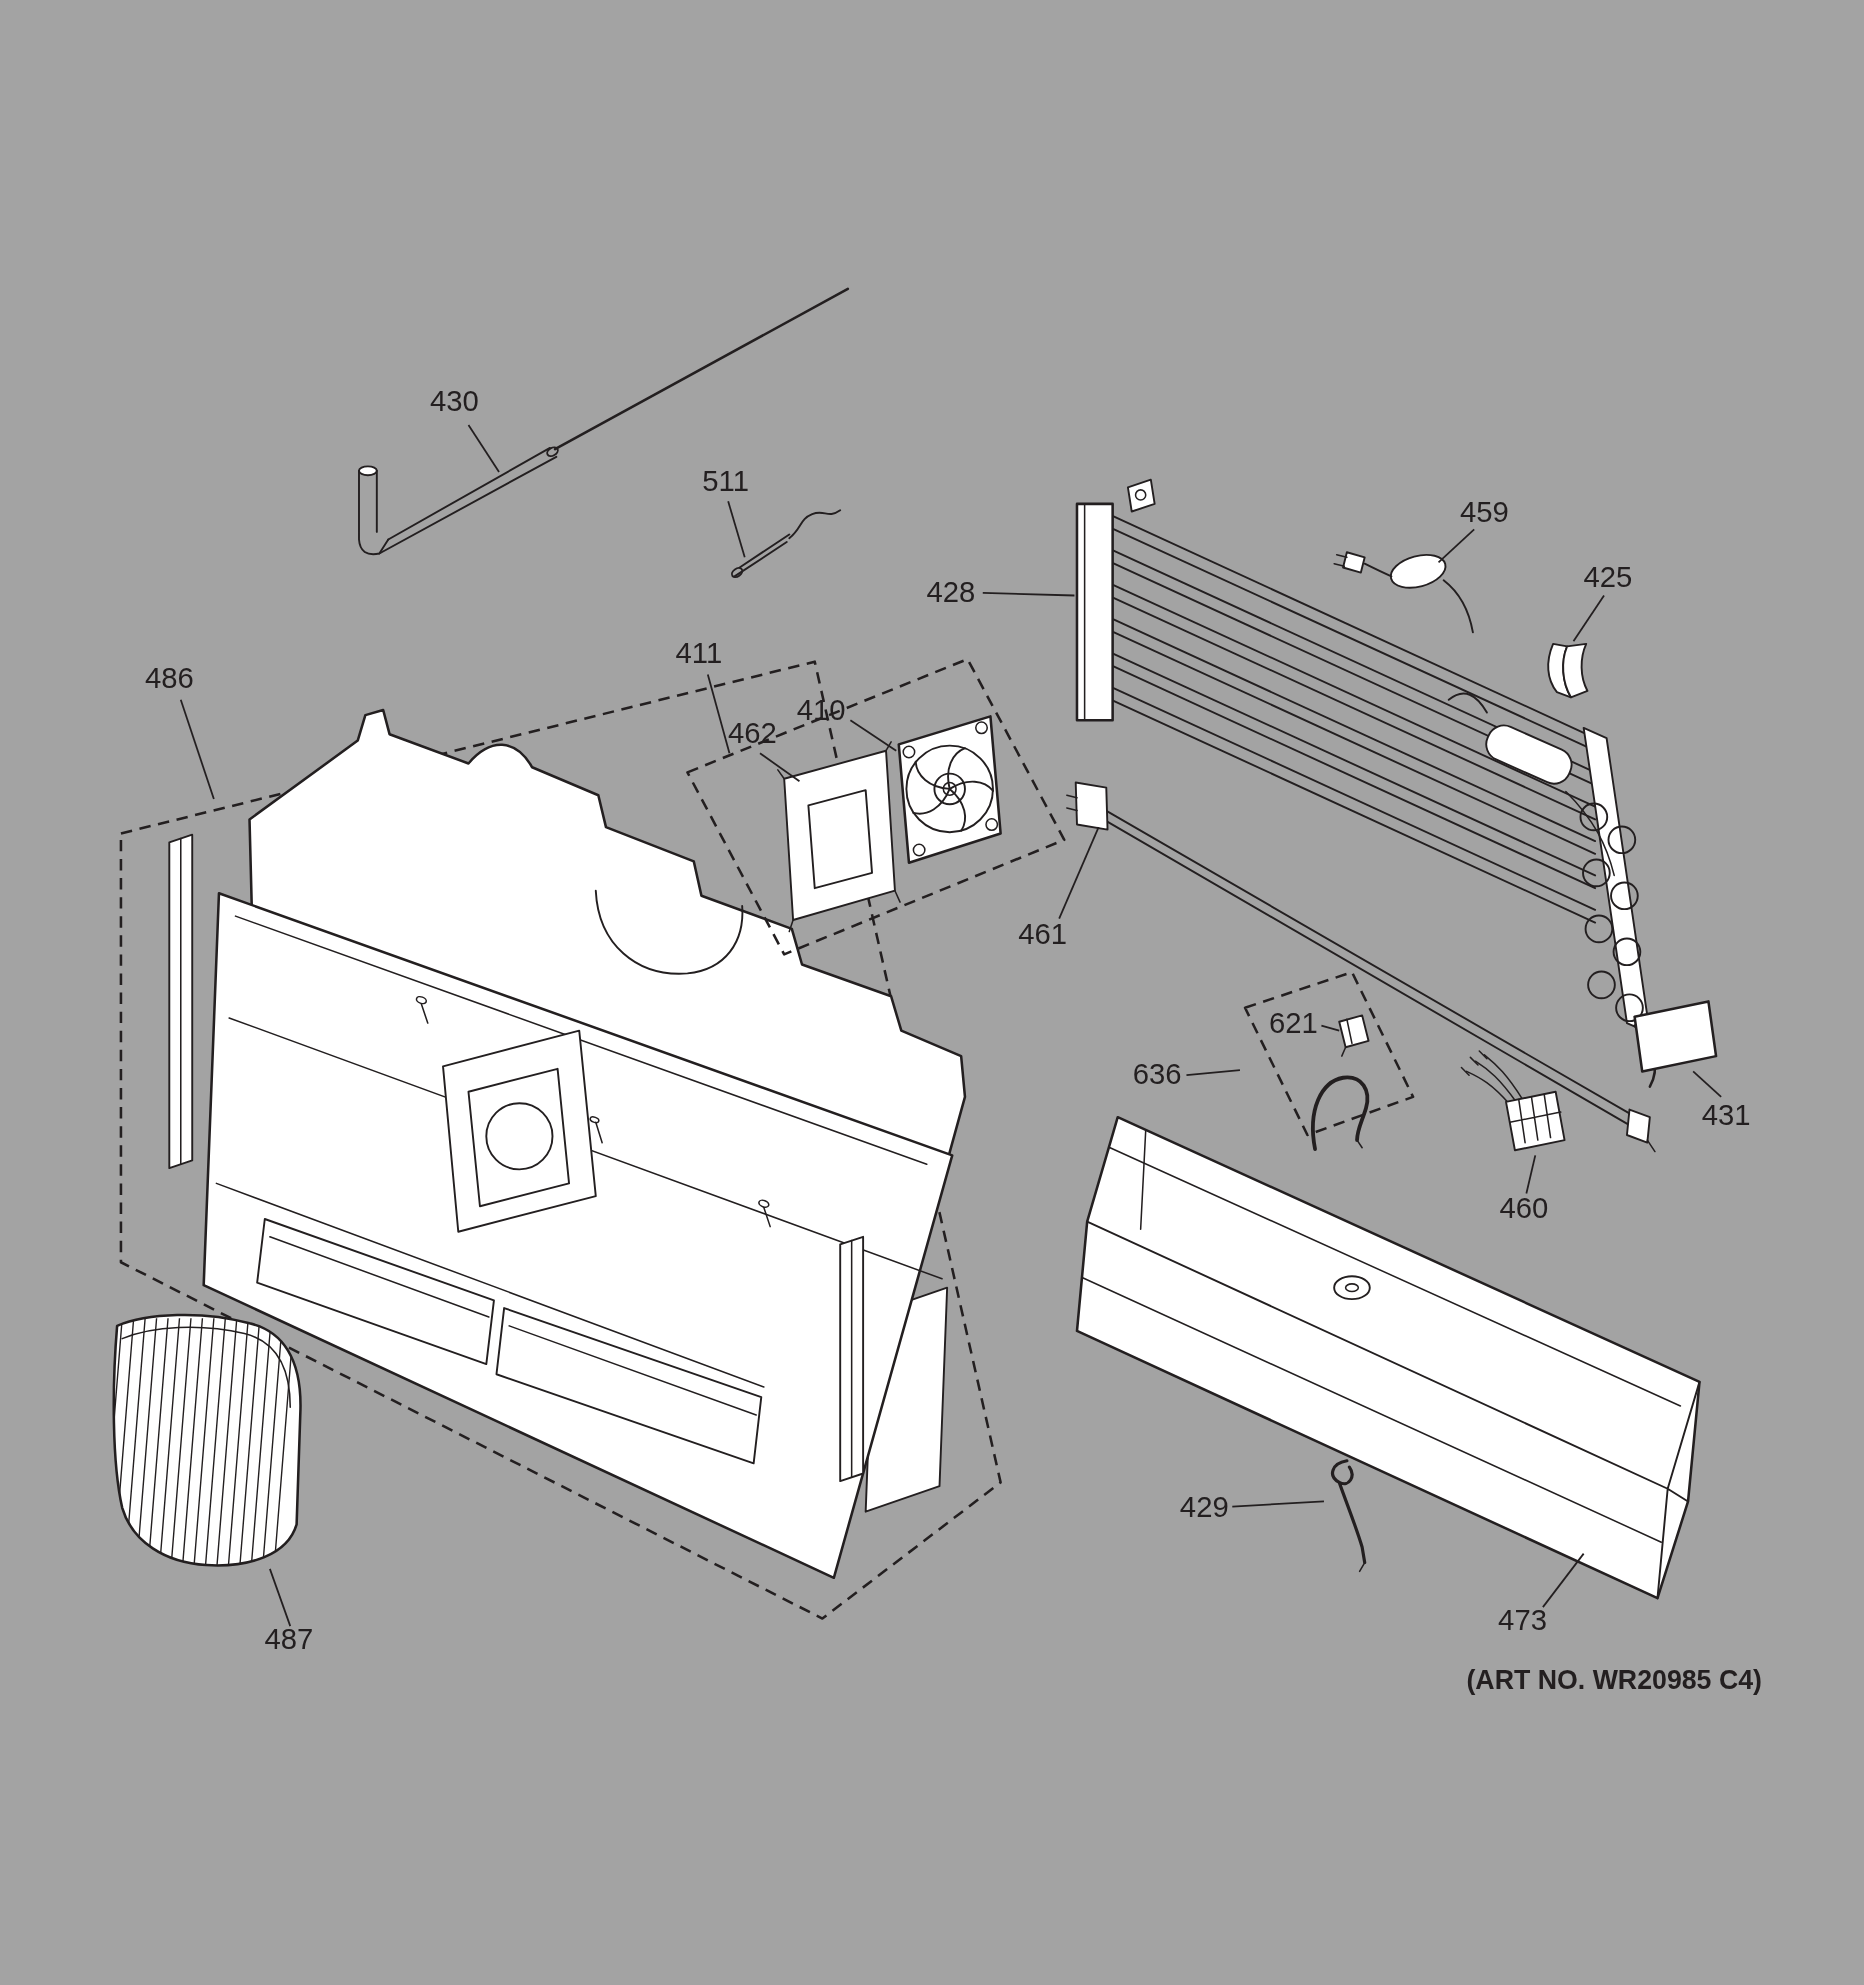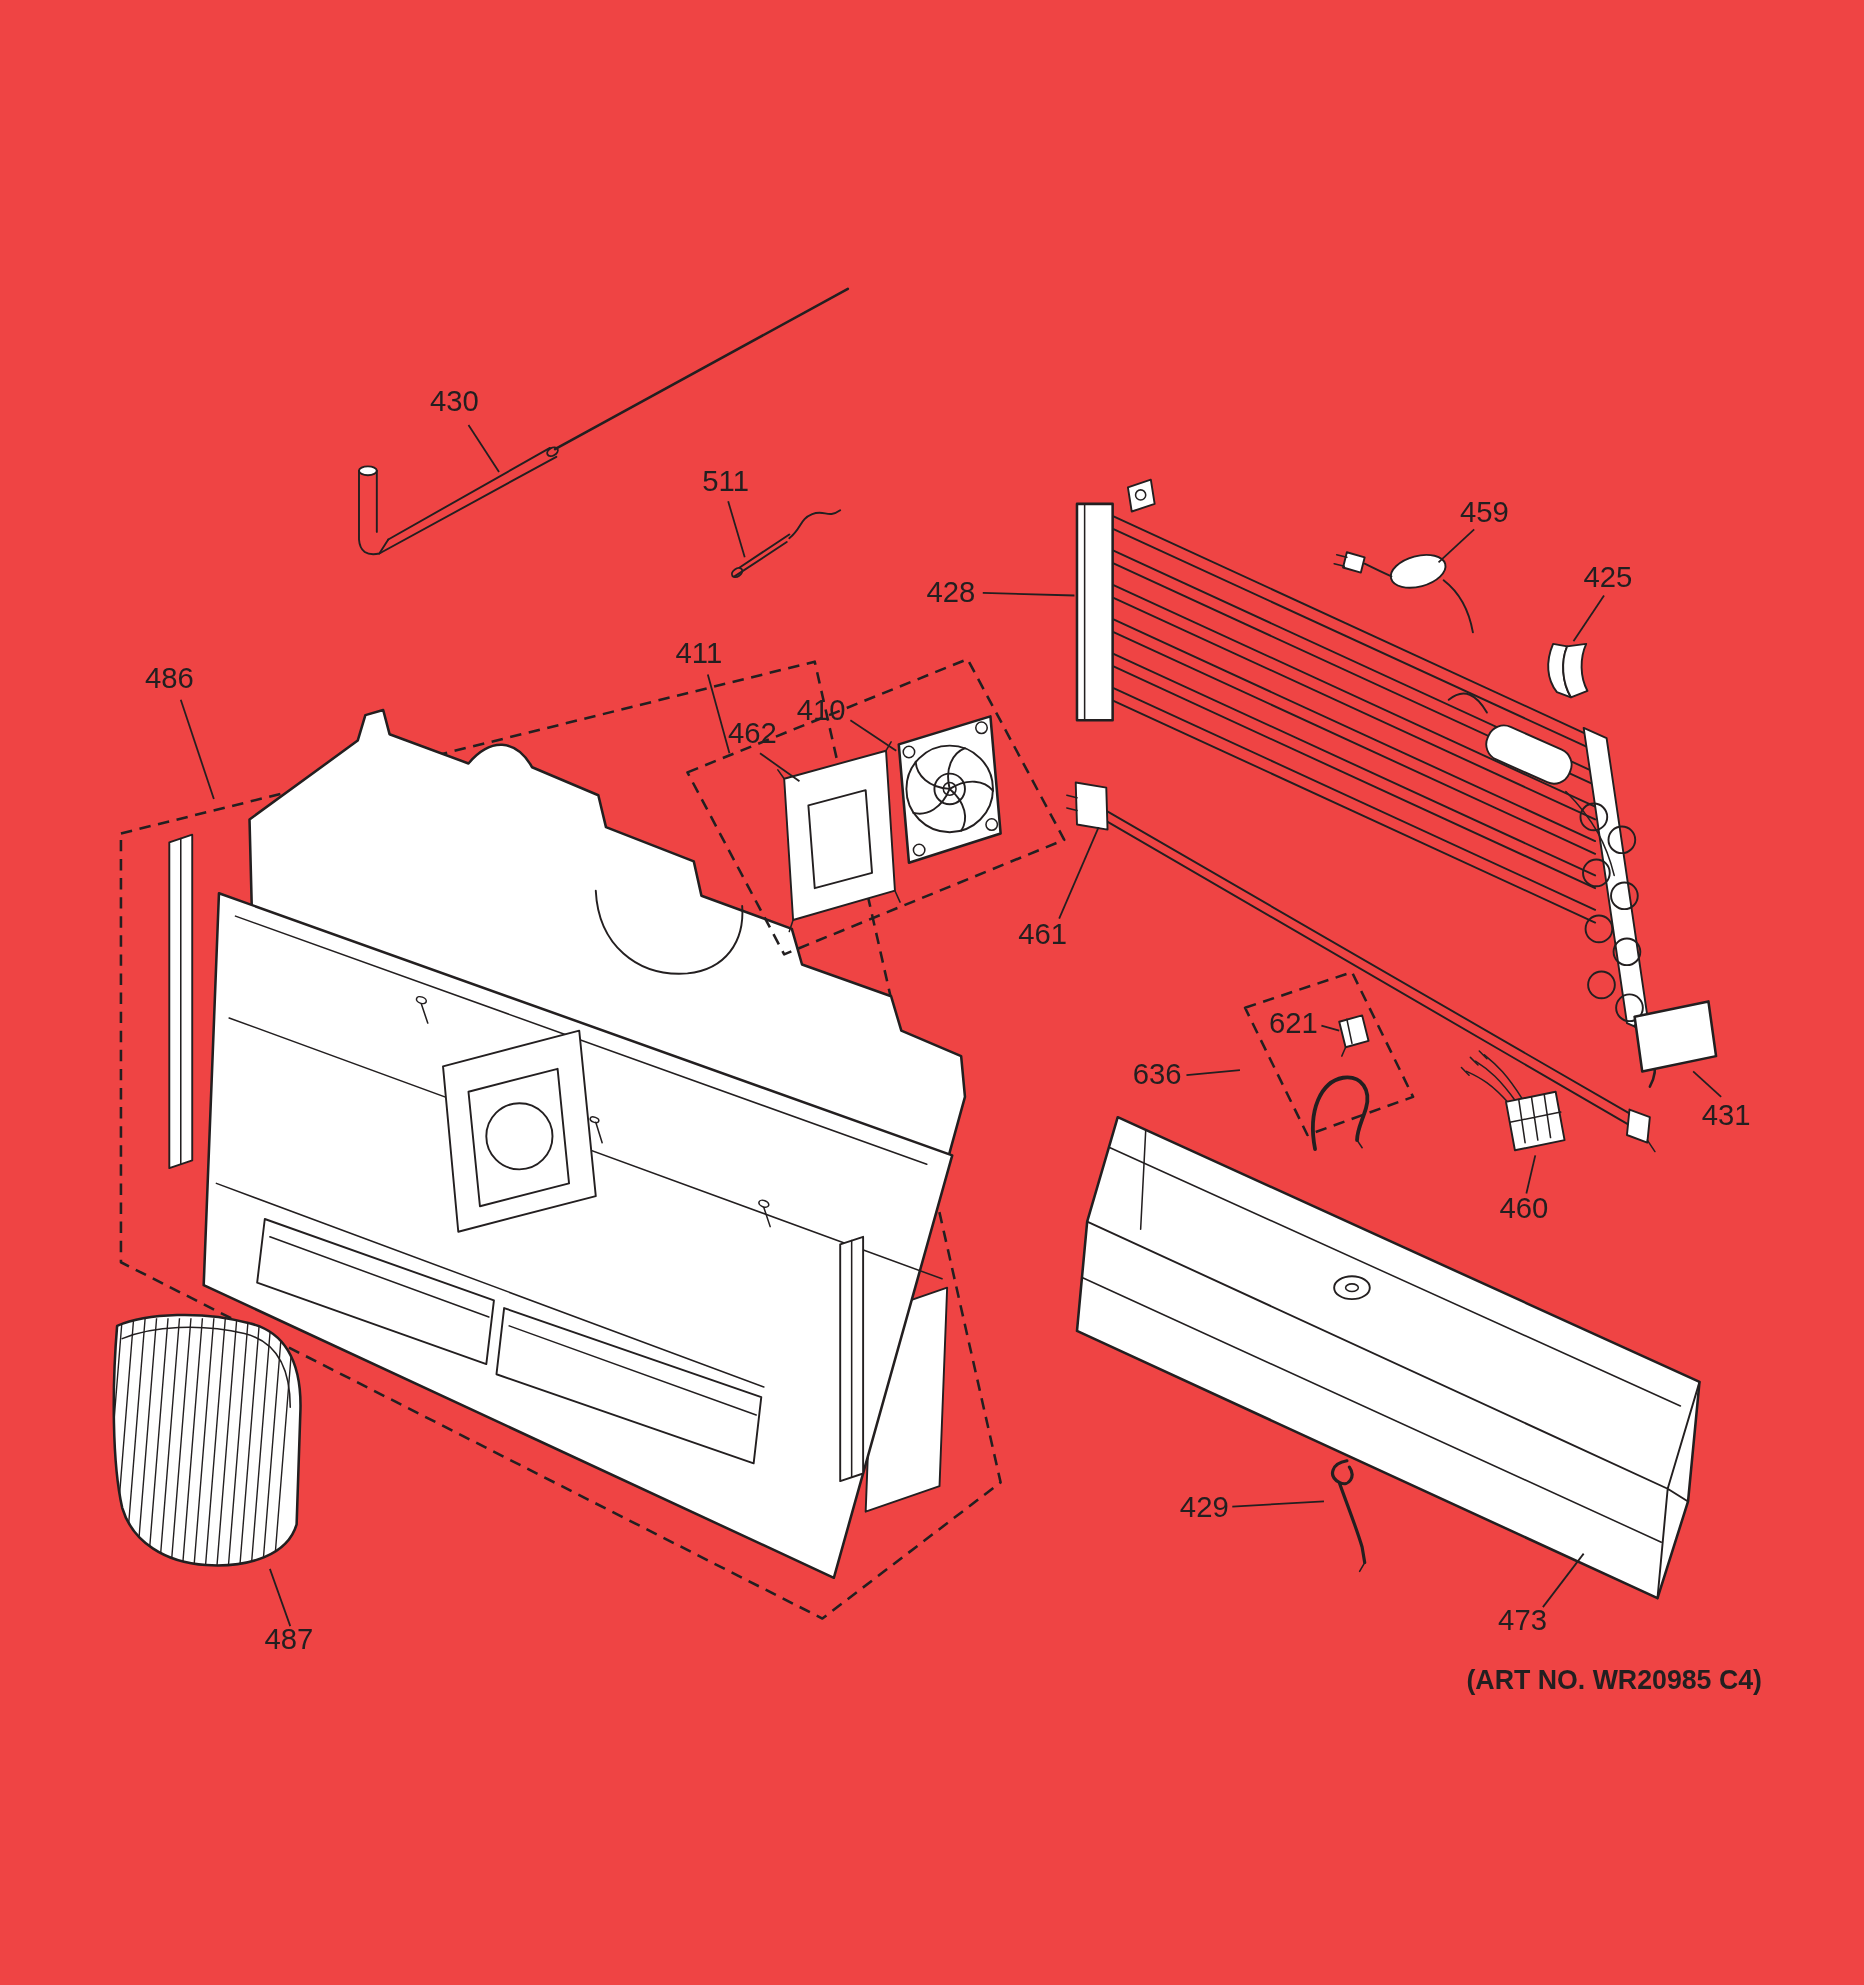--- a/index.html
+++ b/index.html
@@ -1,16 +1,16 @@
 <!DOCTYPE html>
 <html style="font-size:13px"><head>
 <meta charset="utf-8">
 <style>
   html,body{margin:0;padding:0;background:#fff;}
-  .page{position:relative;width:1865px;height:1985px;background:#ef4444;overflow:hidden;}
+  .page{position:relative;width:1865px;height:1985px;background:#a3a3a3;overflow:hidden;}
   svg{display:block;width:100%;height:100%;}
   .s  {stroke:#231f20;fill:none;stroke-width:2;stroke-linecap:round;stroke-linejoin:round;}
   .sf {stroke:#231f20;fill:#ffffff;stroke-width:2;stroke-linejoin:round;}
   .thin{stroke-width:1.2;}
   .mid{stroke-width:1.5;}
   .dash{stroke:#231f20;fill:none;stroke-width:2;stroke-dasharray:9 6;stroke-linejoin:round;}
   .leader{stroke:#231f20;stroke-width:1.4;fill:none;}
   .lbl{font-family:"Liberation Sans",sans-serif;font-size:23px;fill:#231f20;text-anchor:middle;}
   .artno{font-family:"Liberation Sans",sans-serif;font-size:21px;font-weight:bold;fill:#231f20;text-anchor:middle;}
 </style>

